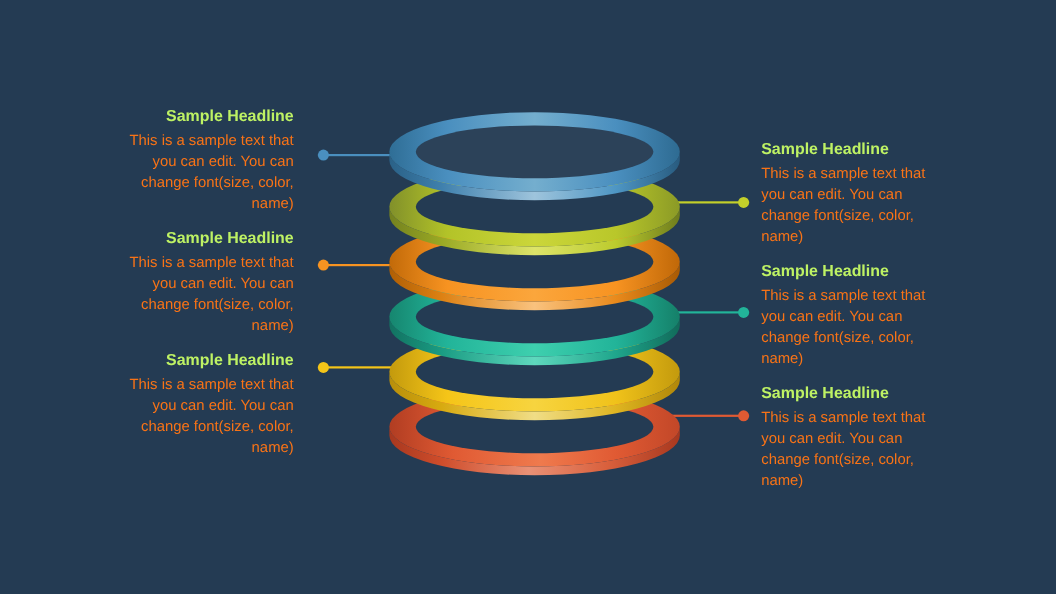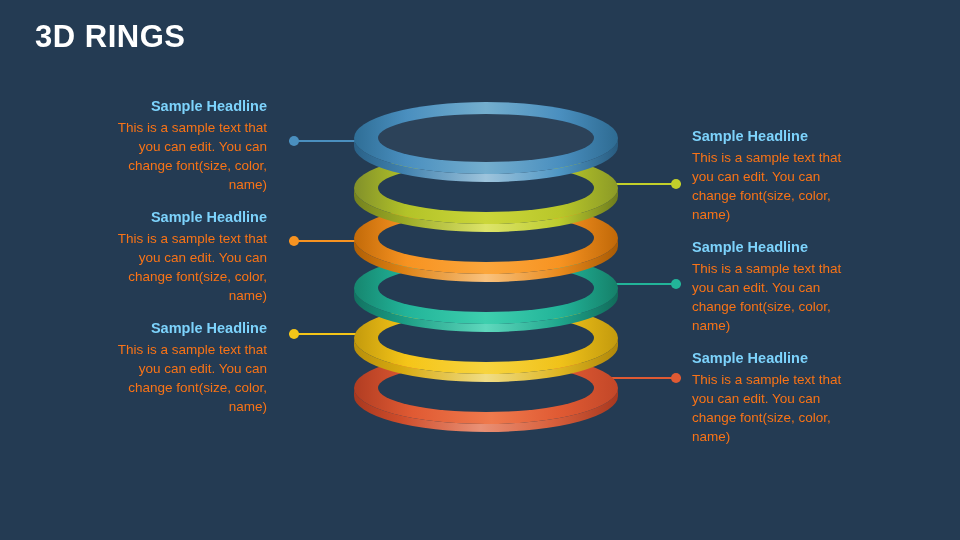--- a/index.html
+++ b/index.html
@@ -39,21 +39,21 @@
   .text-block {
     position: absolute;
     width: 165px;
   }
   .text-block.left  { text-align: right; }
   .text-block.right { text-align: left; }
 
   .headline {
     font-size: 14.5px;
     font-weight: bold;
-    color: #7dd3fc;
+    color: #bef264;
     line-height: 1.35;
     margin-bottom: 1px;
   }
   .body-text {
     font-size: 13.5px;
     font-weight: normal;
     color: #f97316;
     line-height: 1.43;
   }
 
@@ -92,21 +92,20 @@
     width: 268px;
     height: 92px;
   }
   .ring svg { display: block; width: 268px; height: 92px; }
 </style>
 </head>
 <body>
 
 <div id="slide">
 
-  <div id="title">3D RINGS</div>
 
   <div id="rings">
 
     <div class="ring" style="top:250px; z-index:1;">
       <svg viewBox="0 0 268 92" xmlns="http://www.w3.org/2000/svg">
         <defs>
           <linearGradient id="g6t" x1="0" y1="0" x2="1" y2="0">
             <stop offset="0" stop-color="#b13d22"></stop>
               <stop offset="0.22" stop-color="#e05a33"></stop>
             <stop offset="0.52" stop-color="#ef7a4d"></stop>

